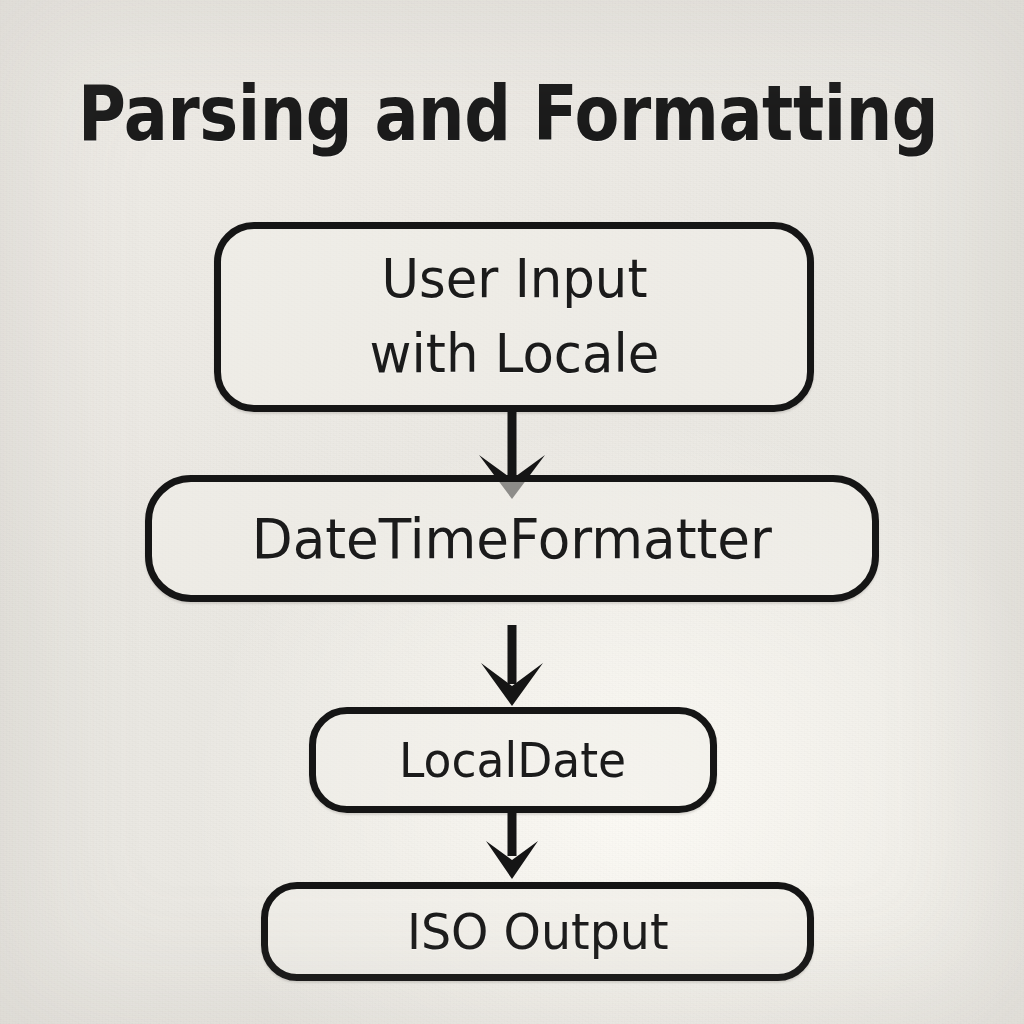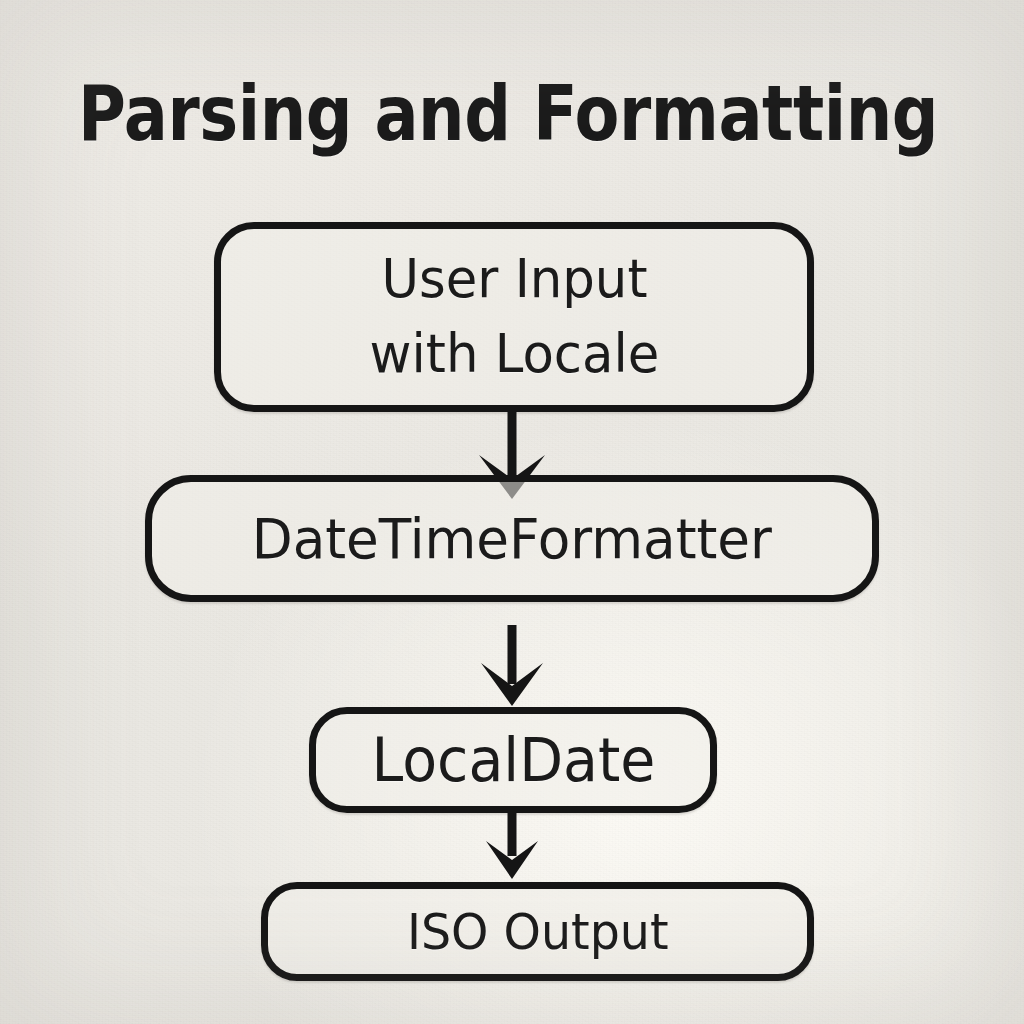--- a/index.html
+++ b/index.html
@@ -93,21 +93,21 @@
     left: 145px;  top: 475px;
     width: 734px; height: 127px;
     border-radius: 46px;
     font-size: 56px;
     line-height: 1;
   }
   #node-localdate {
     left: 309px;  top: 707px;
     width: 408px; height: 106px;
     border-radius: 38px;
-    font-size: 60px;
+    font-size: 48px;
     line-height: 1;
   }
   #node-iso-output {
     left: 261px;  top: 882px;
     width: 553px; height: 99px;
     border-radius: 36px;
     font-size: 50px;
     line-height: 1;
   }
 

